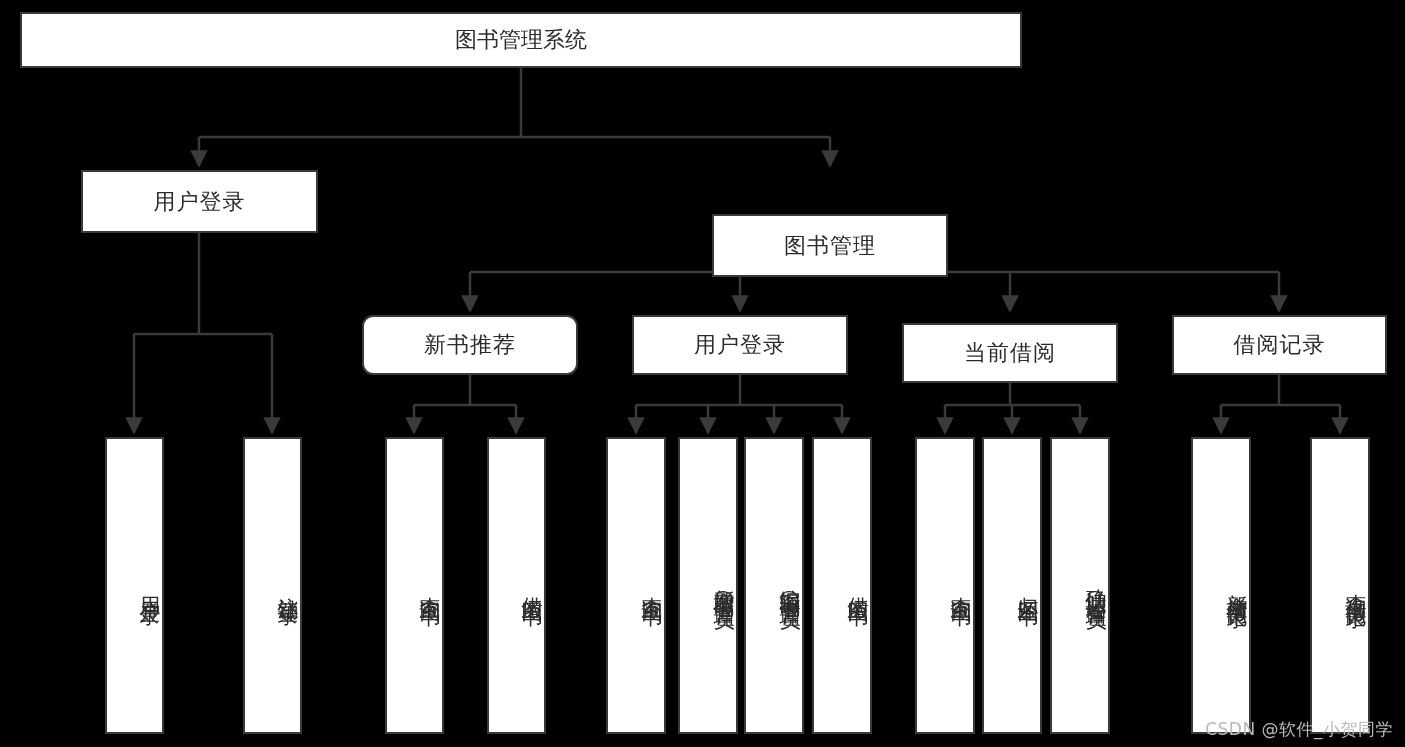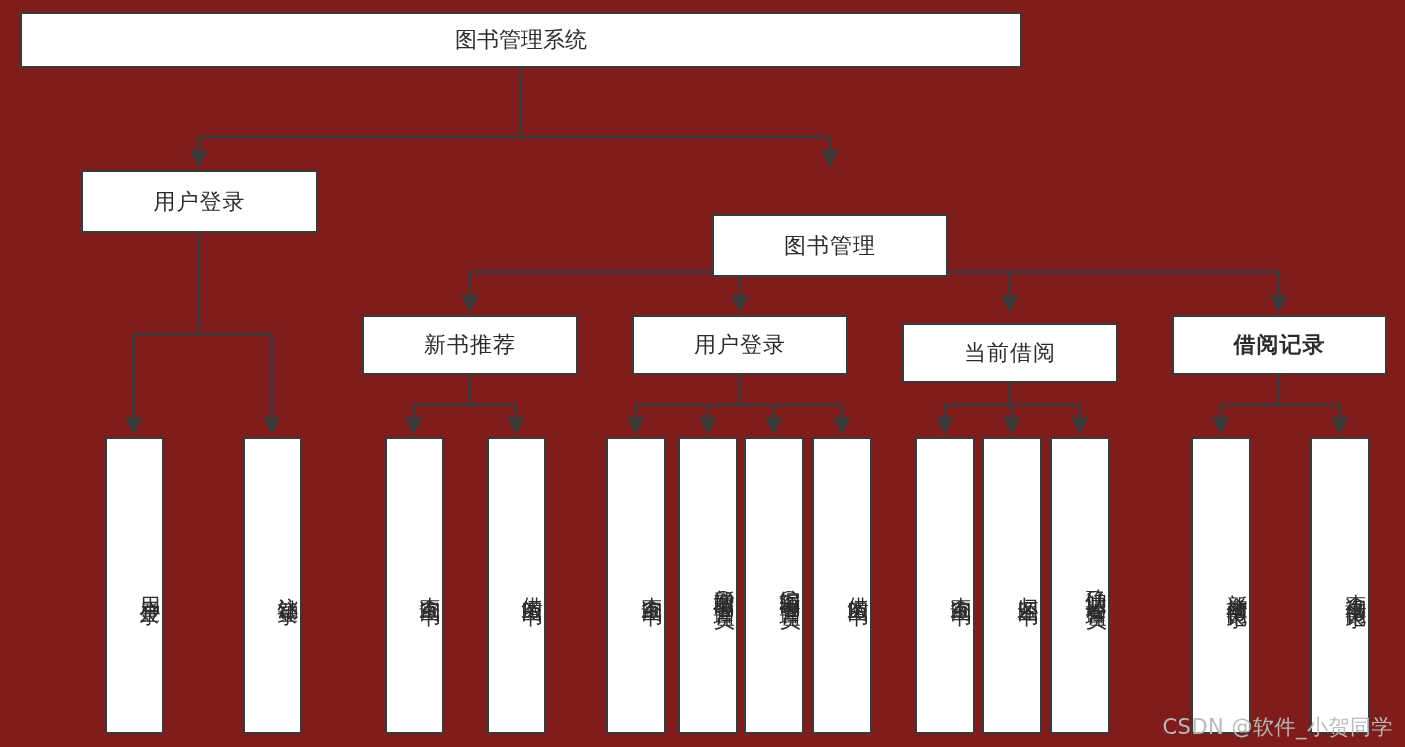--- a/index.html
+++ b/index.html
@@ -9,21 +9,21 @@
     background: #ffffff;
   }
   body {
     font-family: "DejaVu Sans", "Liberation Sans", sans-serif;
     color: #1a1a1a;
   }
   #canvas {
     position: relative;
     width: 1405px;
     height: 747px;
-    background: #7f1d1d;
+    background: #000000;
     overflow: hidden;
   }
   svg.edges {
     position: absolute;
     left: 0;
     top: 0;
     width: 1405px;
     height: 747px;
     pointer-events: none;
   }
@@ -59,21 +59,21 @@
   .node.v .vlabel {
     writing-mode: vertical-rl;
     text-orientation: upright;
     display: block;
     white-space: nowrap;
   }
   .watermark {
     position: absolute;
     right: 12px;
     bottom: 6px;
-    font-size: 21px;
+    font-size: 17px;
     color: #b9b9b9;
     letter-spacing: 0.5px;
     white-space: nowrap;
     font-family: "DejaVu Sans", "Liberation Sans", sans-serif;
   }
 </style>
 </head>
 <body>
 
 <div id="canvas">
@@ -127,30 +127,30 @@
 
   <div id="level1-layer">
       <div class="node h" style="left: 81px; top: 170px; width: 237px; height: 63px;">
         <span>用户登录</span>
       </div>
       <div class="node h" style="left: 712px; top: 170px; width: 236px; height: 63px; margin-top: 44px;">
         <span>图书管理</span>
       </div>
     </div>
   <div id="level2-layer">
-      <div class="node h" style="left: 362px; top: 315px; width: 216px; height: 60px;">
+      <div class="node h" style="left: 362px; top: 315px; width: 216px; height: 60px; border-radius: 11px;">
         <span>新书推荐</span>
       </div>
       <div class="node h" style="left: 632px; top: 315px; width: 216px; height: 60px;">
         <span>用户登录</span>
       </div>
       <div class="node h" style="left: 902px; top: 323px; width: 216px; height: 60px;">
         <span>当前借阅</span>
       </div>
-      <div class="node h" style="left: 1172px; top: 315px; width: 215px; height: 60px; font-weight: bold;">
+      <div class="node h" style="left: 1172px; top: 315px; width: 215px; height: 60px;">
         <span>借阅记录</span>
       </div>
     </div>
   <div id="leaf-layer">
       <div class="node v" style="left: 105px; top: 437px; width: 59px; height: 297px;">
         <span class="vlabel">用户登录</span>
       </div>
       <div class="node v" style="left: 243px; top: 437px; width: 59px; height: 297px;">
         <span class="vlabel">注销登录</span>
       </div>

